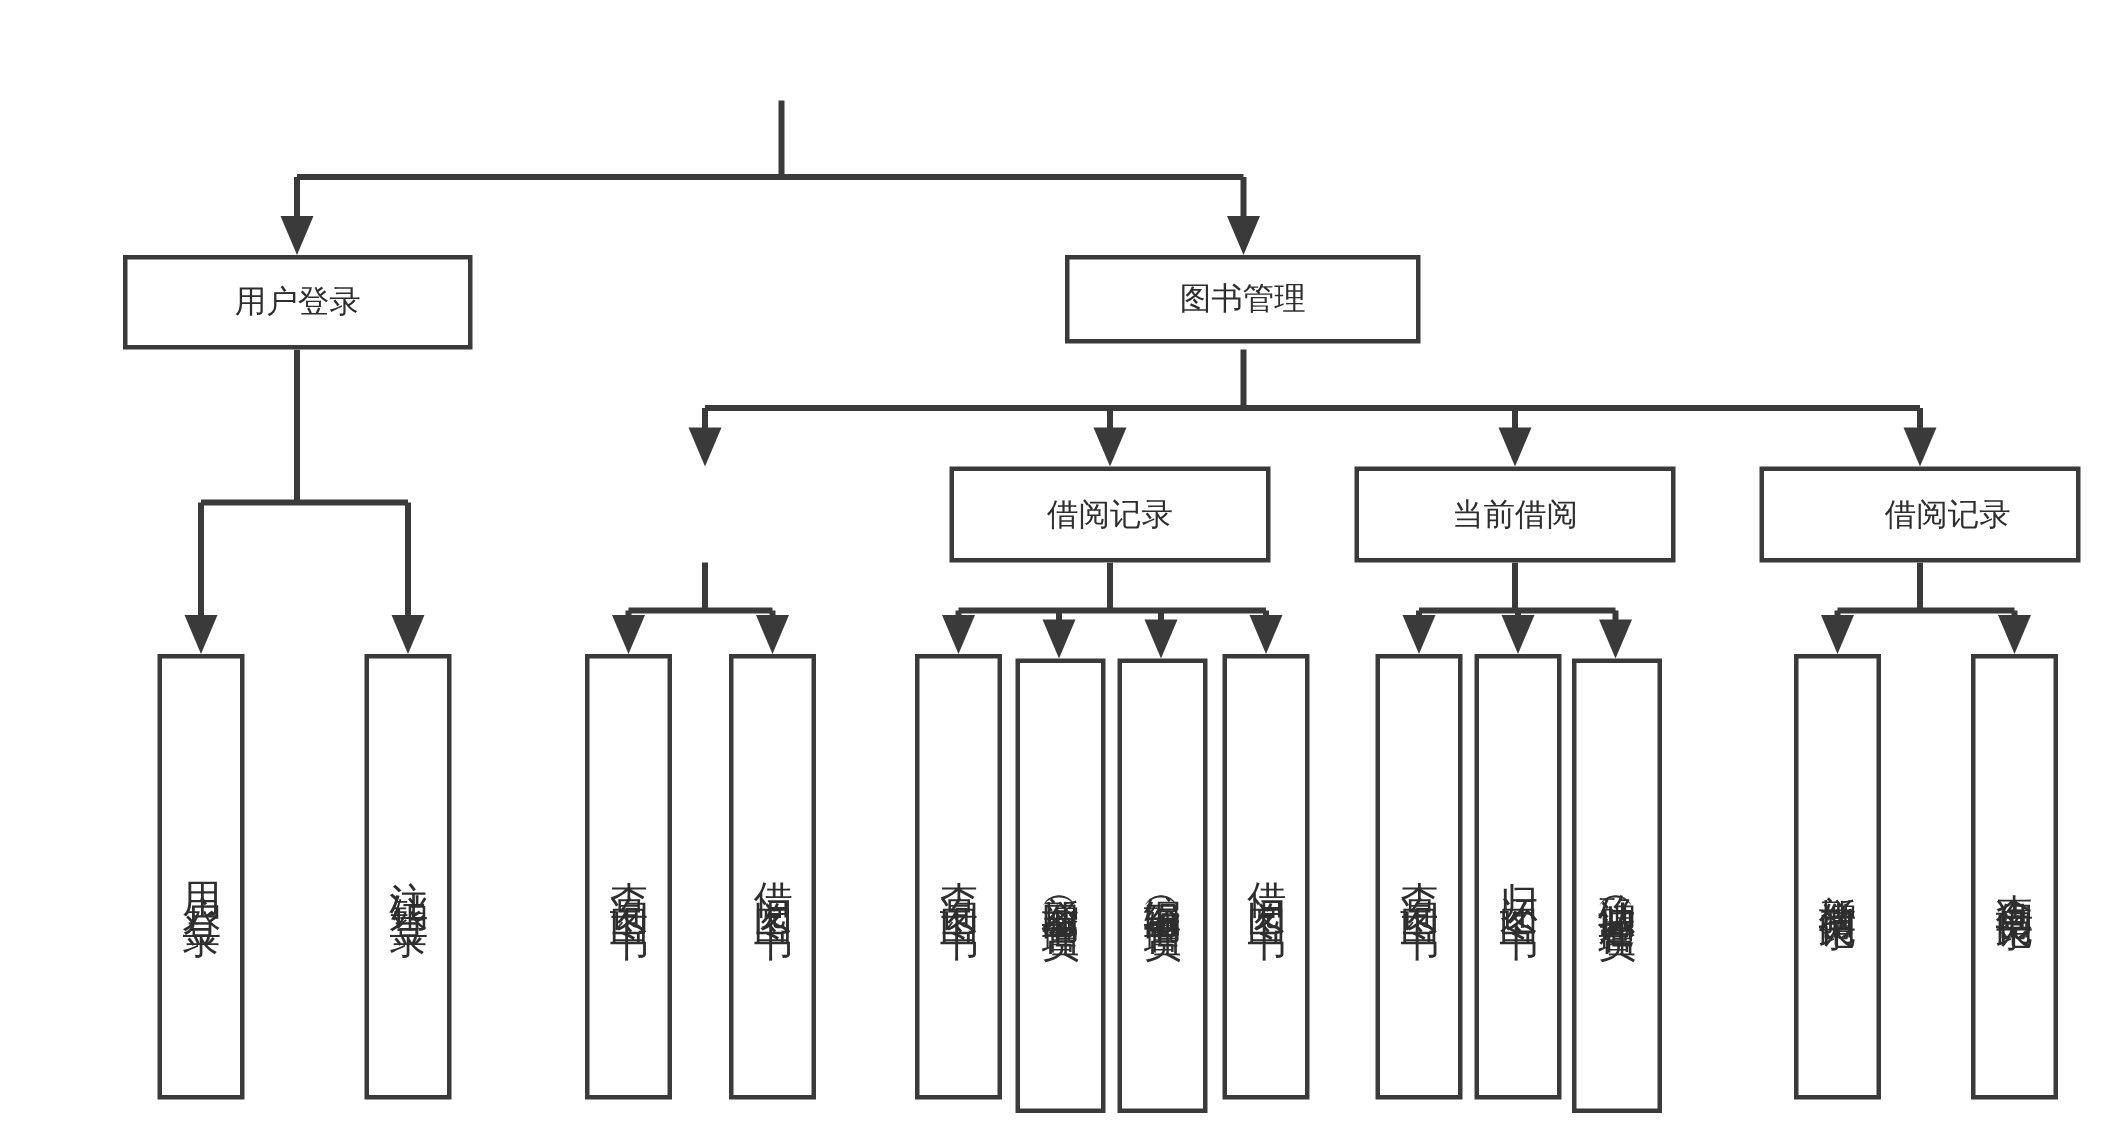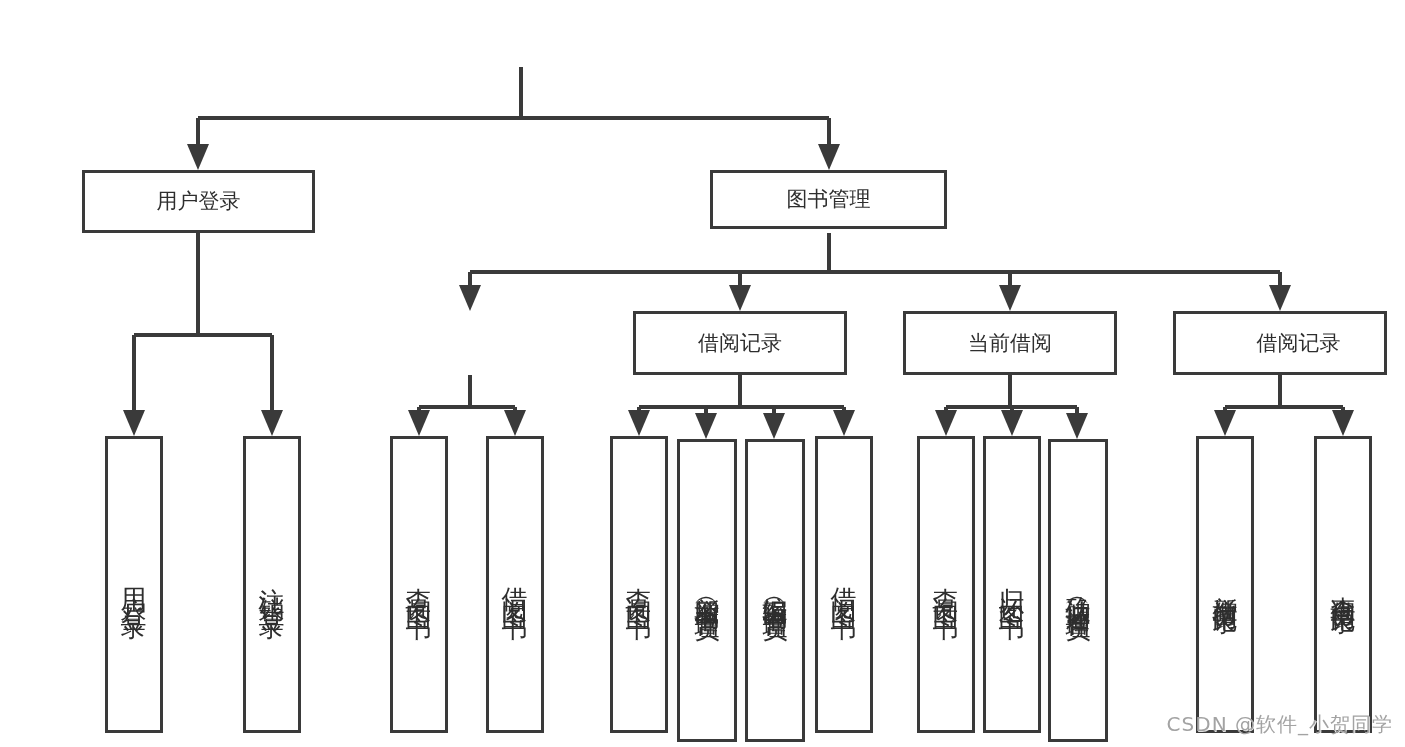--- a/index.html
+++ b/index.html
@@ -134,15 +134,14 @@
     <span>确认归还（管理员）</span>
   </div>
 
   <div class="box vbox dense" style="left:1196px;top:436px;width:58px;height:297px;">
     <span>新增借阅记录</span>
   </div>
   <div class="box vbox dense" style="left:1314px;top:436px;width:58px;height:297px;">
     <span>查询借阅记录</span>
   </div>
 
-  <div class="watermark">CSDN @软件_小贺同学</div>
 
 </div>
 
 </body></html>

